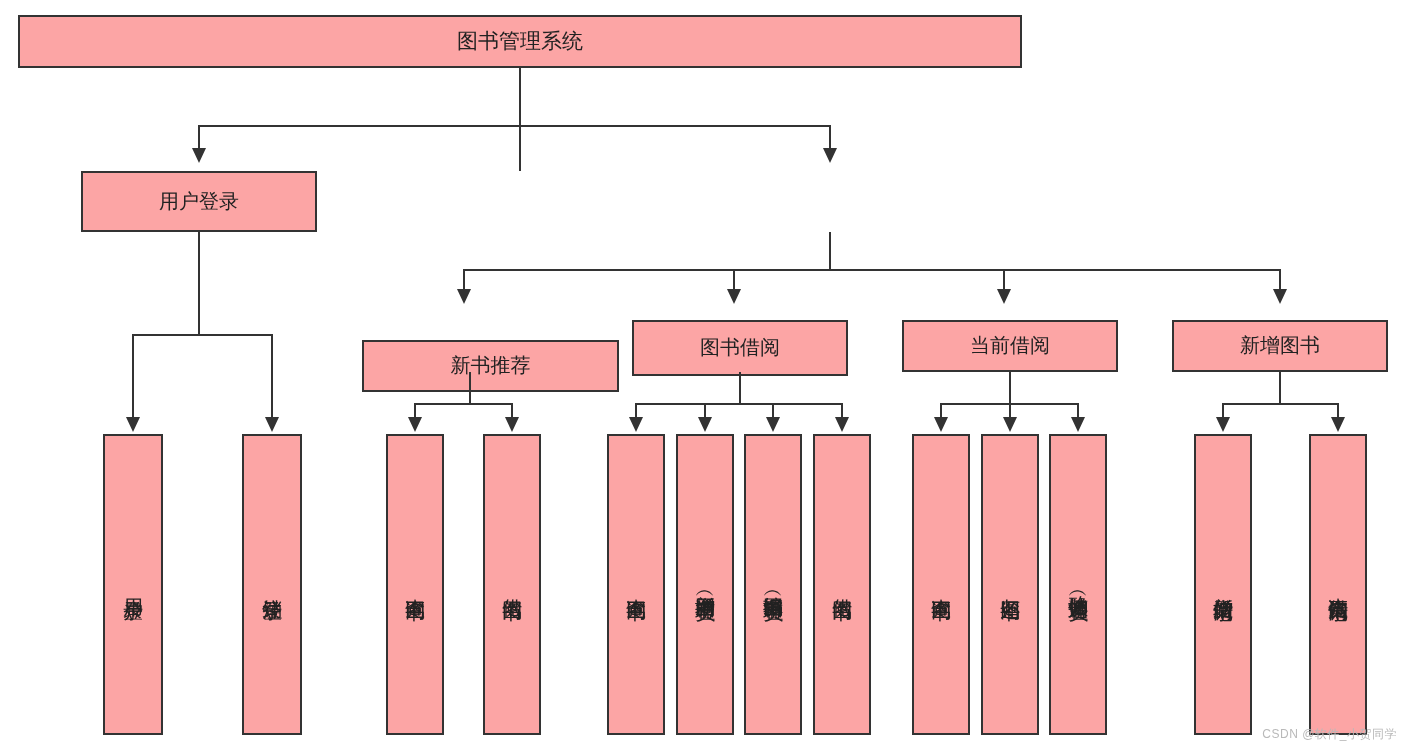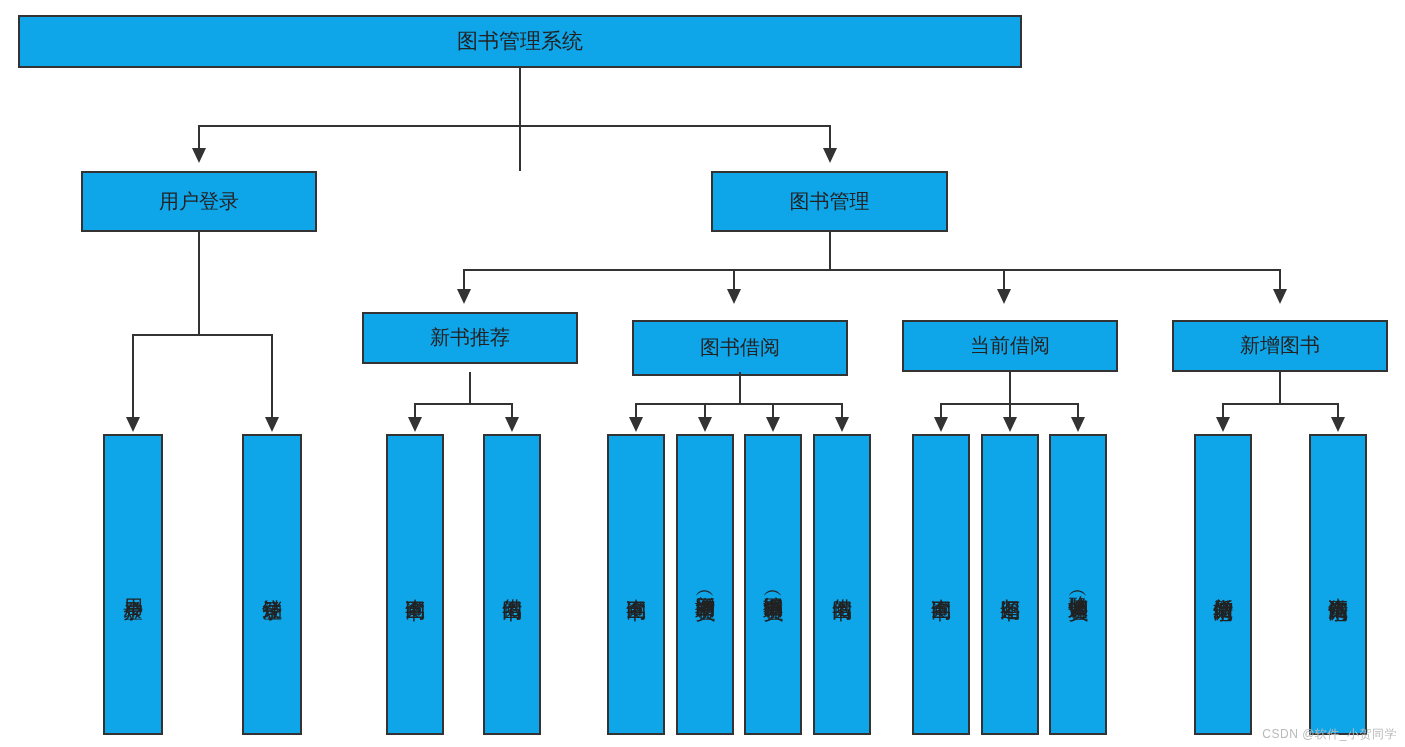--- a/index.html
+++ b/index.html
@@ -17,21 +17,21 @@
     height: 747px;
     background: #ffffff;
     overflow: hidden;
   }
 
   
   .node {
     position: absolute;
     box-sizing: border-box;
     border: 2px solid #333333;
-    background: #0ea5e9;
+    background: #fca5a5;
     display: flex;
     align-items: center;
     justify-content: center;
     color: #222222;
     line-height: 1.28;
     text-align: center;
   }
   .node.root {
     font-size: 21px;
   }
@@ -95,23 +95,20 @@
 
   <div class="conn v-line" style="left:519px; top:68px; height:103px;"></div>
   <div class="conn h-line" style="left:198px; top:125px; width:633px;"></div>
   <div class="conn v-line" style="left:198px; top:125px; height:24px;"></div>
   <div class="conn v-line" style="left:829px; top:125px; height:24px;"></div>
   <div class="arrow" style="left:192px; top:148px;"></div>
   <div class="arrow" style="left:823px; top:148px;"></div>
 
   <div class="node lvl2" style="left:81px; top:171px; width:236px; height:61px;">
     <span class="txt">用户登录</span>
-  </div>
-  <div class="node lvl2" style="left:711px; top:171px; width:237px; height:61px;">
-    <span class="txt">图书管理</span>
   </div>
 
   <div class="conn v-line" style="left:198px; top:232px; height:103px;"></div>
   <div class="conn h-line" style="left:132px; top:334px; width:140px;"></div>
   <div class="conn v-line" style="left:132px; top:334px; height:84px;"></div>
   <div class="conn v-line" style="left:271px; top:334px; height:84px;"></div>
   <div class="arrow" style="left:126px; top:417px;"></div>
   <div class="arrow" style="left:265px; top:417px;"></div>
 
   <div class="node leaf" style="left:103px; top:434px; width:60px; height:301px;">
@@ -125,21 +122,21 @@
   <div class="conn h-line" style="left:463px; top:269px; width:818px;"></div>
   <div class="conn v-line" style="left:463px; top:269px; height:21px;"></div>
   <div class="conn v-line" style="left:733px; top:269px; height:21px;"></div>
   <div class="conn v-line" style="left:1003px; top:269px; height:21px;"></div>
   <div class="conn v-line" style="left:1279px; top:269px; height:21px;"></div>
   <div class="arrow" style="left:457px; top:289px;"></div>
   <div class="arrow" style="left:727px; top:289px;"></div>
   <div class="arrow" style="left:997px; top:289px;"></div>
   <div class="arrow" style="left:1273px; top:289px;"></div>
 
-  <div class="node lvl3" style="left:362px; top:312px; width:216px; height:52px;">
+  <div class="node lvl3" style="left:362px; top:340px; width:257px; height:52px;">
     <span class="txt">新书推荐</span>
   </div>
   <div class="node lvl3" style="left:632px; top:320px; width:216px; height:56px;">
     <span class="txt">图书借阅</span>
   </div>
   <div class="node lvl3" style="left:902px; top:320px; width:216px; height:52px;">
     <span class="txt">当前借阅</span>
   </div>
   <div class="node lvl3" style="left:1172px; top:320px; width:216px; height:52px;">
     <span class="txt">新增图书</span>

